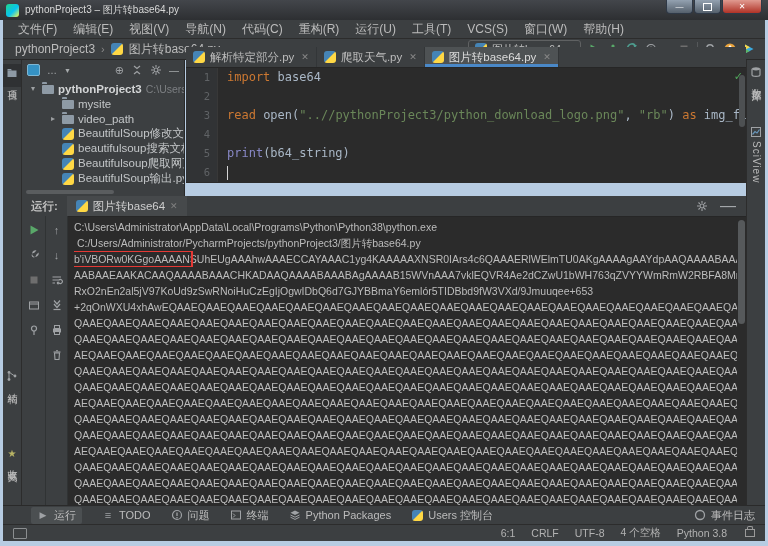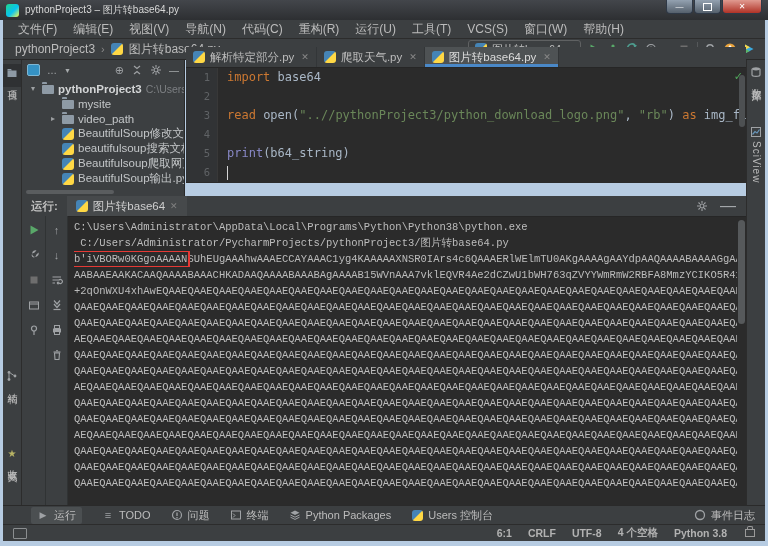--- a/index.html
+++ b/index.html
@@ -93,37 +93,37 @@
   .ctab{display:flex;align-items:center;gap:5px;background:#46494b;padding:0 9px;height:100%;
         font-size:11.5px;color:#cfcfcf;}
   .ctab .tclose{color:#808080;font-size:9px;}
   .cheadright{margin-left:auto;display:flex;align-items:center;gap:12px;padding-right:10px;color:#a7abad;}
   .ctools{position:absolute;top:20px;bottom:0;background:#3c3f41;display:flex;flex-direction:column;
           align-items:center;padding-top:7px;gap:11px;box-sizing:border-box;}
   .ct1{left:0;width:24px;border-right:1px solid #303334;}
   .ct2{left:24px;width:22px;border-right:1px solid #303334;}
   .ctools .icon{width:14px;height:14px;color:#9fa2a5;font-size:11px;}
   .cout{position:absolute;left:47px;top:20px;right:9px;bottom:0;overflow:hidden;
-        font-family:Liberation Mono, monospace;font-size:10.5px;line-height:16px;
+        font-family:Liberation Sans, sans-serif;font-size:10.5px;line-height:16px;
         color:#bcbcbc;padding:3px 0 8px 5px;}
   .lout{height:16px;white-space:pre;overflow:hidden;}
   .boxed{outline:2px solid #e53935;outline-offset:1px;}
   .cscroll{position:absolute;right:1px;top:24px;width:7px;height:104px;background:#56595b;border-radius:4px;}
 
   
   .bottombar{position:absolute;left:3px;top:505px;width:762px;height:19px;background:#3c3f41;
              border-top:1px solid #2a2a2a;display:flex;align-items:center;font-size:11px;color:#bcbcbc;
              padding:0 10px 0 28px;gap:20px;box-sizing:border-box;}
   .bitem{display:flex;align-items:center;gap:5px;white-space:nowrap;}
   .bitem.active{background:#4b4f51;padding:1px 6px;border-radius:2px;}
   .bitem .icon{width:12px;height:12px;color:#9fa2a5;font-size:10px;}
   .bright{margin-left:auto;}
   .statusbar{position:absolute;left:3px;top:524px;width:762px;height:17px;background:#3c3f41;
              border-top:1px solid #2c2c2c;display:flex;align-items:center;font-size:10.5px;color:#b2b2b2;
-             padding:0 10px;box-sizing:border-box;font-weight:bold;}
+             padding:0 10px;box-sizing:border-box;}
   .sleft{width:12px;height:9px;border:1px solid #8b8e90;border-radius:1px;}
   .sright{margin-left:auto;display:flex;align-items:center;gap:16px;}
   .lock{width:8px;height:6px;border:1px solid #9a9a9a;position:relative;display:inline-block;margin-left:2px;}
   .lock::before{content:"";position:absolute;left:1px;top:-4px;width:4px;height:3px;
                 border:1px solid #9a9a9a;border-bottom:none;border-radius:2px 2px 0 0;}
   .gchar{color:#9fa2a5;}
 </style>
 </head>
 <body>
 
@@ -466,20 +466,21 @@
             <line x1="2.5" y1="3" x2="9.5" y2="3" stroke="#9fa2a5" stroke-width="1.1"></line>
             <line x1="5" y1="1.8" x2="7" y2="1.8" stroke="#9fa2a5" stroke-width="1.1"></line>
           </svg>
         </span>
       </div>
     <div class="cout" id="cout">
         <div class="lout"><span>C:\Users\Administrator\AppData\Local\Programs\Python\Python38\python.exe</span></div>
         <div class="lout"><span> C:/Users/Administrator/PycharmProjects/pythonProject3/图片转base64.py</span></div>
         <div class="lout"><span class="boxed">b'iVBORw0KGgoAAAAN</span><span>SUhEUgAAAhwAAAECCAYAAAC1yg4KAAAAAXNSR0IArs4c6QAAAERlWElmTU0AKgAAAAgAAYdpAAQAAAABAAAAGgAAAAAAoABAAMAA</span></div>
         <div class="lout"><span>AABAAEAAKACAAQAAAABAAACHKADAAQAAAABAAABAgAAAAB15WVnAAA7vklEQVR4Ae2dCZwU1bWH763qZVYYWmRmW2RBFA8MmzYCIKO5R4xoxMZq4JJpoNCb</span></div>
+        <div class="lout"><span>RxO2nEn2al5jV97KoUd9zSwRNoiHuCzEgIjOgwIDbQ6d7GJYBBmaY6emlór5TIDBbd9fW3VXd/9Jmuuqee+653</span></div>
         <div class="lout"><span>+2qOnWXU4xhAwEQAAEQAAEQAAEQAAEQAAEQAAEQAAEQAAEQAAEQAAEQAAEQAAEQAAEQAAEQAAEQAAEQAAEQAAEQAAEQAAEQAAEQAAEQAAE</span></div>
         <div class="lout"><span>QAAEQAAEQAAEQAAEQAAEQAAEQAAEQAAEQAAEQAAEQAAEQAAEQAAEQAAEQAAEQAAEQAAEQAAEQAAEQAAEQAAEQAAEQAAEQAAEQAAEQAAEQAAE</span></div>
         <div class="lout"><span>QAAEQAAEQAAEQAAEQAAEQAAEQAAEQAAEQAAEQAAEQAAEQAAEQAAEQAAEQAAEQAAEQAAEQAAEQAAEQAAEQAAEQAAEQAAEQAAEQAAEQAAEQAEQA</span></div>
         <div class="lout"><span>AEQAAEQAAEQAAEQAAEQAAEQAAEQAAEQAAEQAAEQAAEQAAEQAAEQAAEQAAEQAAEQAAEQAAEQAAEQAAEQAAEQAAEQAAEQAAEQAAEQAAEQAAEQA</span></div>
         <div class="lout"><span>QAAEQAAEQAAEQAAEQAAEQAAEQAAEQAAEQAAEQAAEQAAEQAAEQAAEQAAEQAAEQAAEQAAEQAAEQAAEQAAEQAAEQAAEQAAEQAAEQAAEQAAEQAAE</span></div>
         <div class="lout"><span>QAAEQAAEQAAEQAAEQAAEQAAEQAAEQAAEQAAEQAAEQAAEQAAEQAAEQAAEQAAEQAAEQAAEQAAEQAAEQAAEQAAEQAAEQAAEQAAEQAAEQAAEQAAE</span></div>
         <div class="lout"><span>AEQAAEQAAEQAAEQAAEQAAEQAAEQAAEQAAEQAAEQAAEQAAEQAAEQAAEQAAEQAAEQAAEQAAEQAAEQAAEQAAEQAAEQAAEQAAEQAAEQAAEQAAEQA</span></div>
         <div class="lout"><span>QAAEQAAEQAAEQAAEQAAEQAAEQAAEQAAEQAAEQAAEQAAEQAAEQAAEQAAEQAAEQAAEQAAEQAAEQAAEQAAEQAAEQAAEQAAEQAAEQAAEQAAEQAAE</span></div>
         <div class="lout"><span>QAAEQAAEQAAEQAAEQAAEQAAEQAAEQAAEQAAEQAAEQAAEQAAEQAAEQAAEQAAEQAAEQAAEQAAEQAAEQAAEQAAEQAAEQAAEQAAEQAAEQAAEQAAE</span></div>
         <div class="lout"><span>AEQAAEQAAEQAAEQAAEQAAEQAAEQAAEQAAEQAAEQAAEQAAEQAAEQAAEQAAEQAAEQAAEQAAEQAAEQAAEQAAEQAAEQAAEQAAEQAAEQAAEQAAEQA</span></div>

